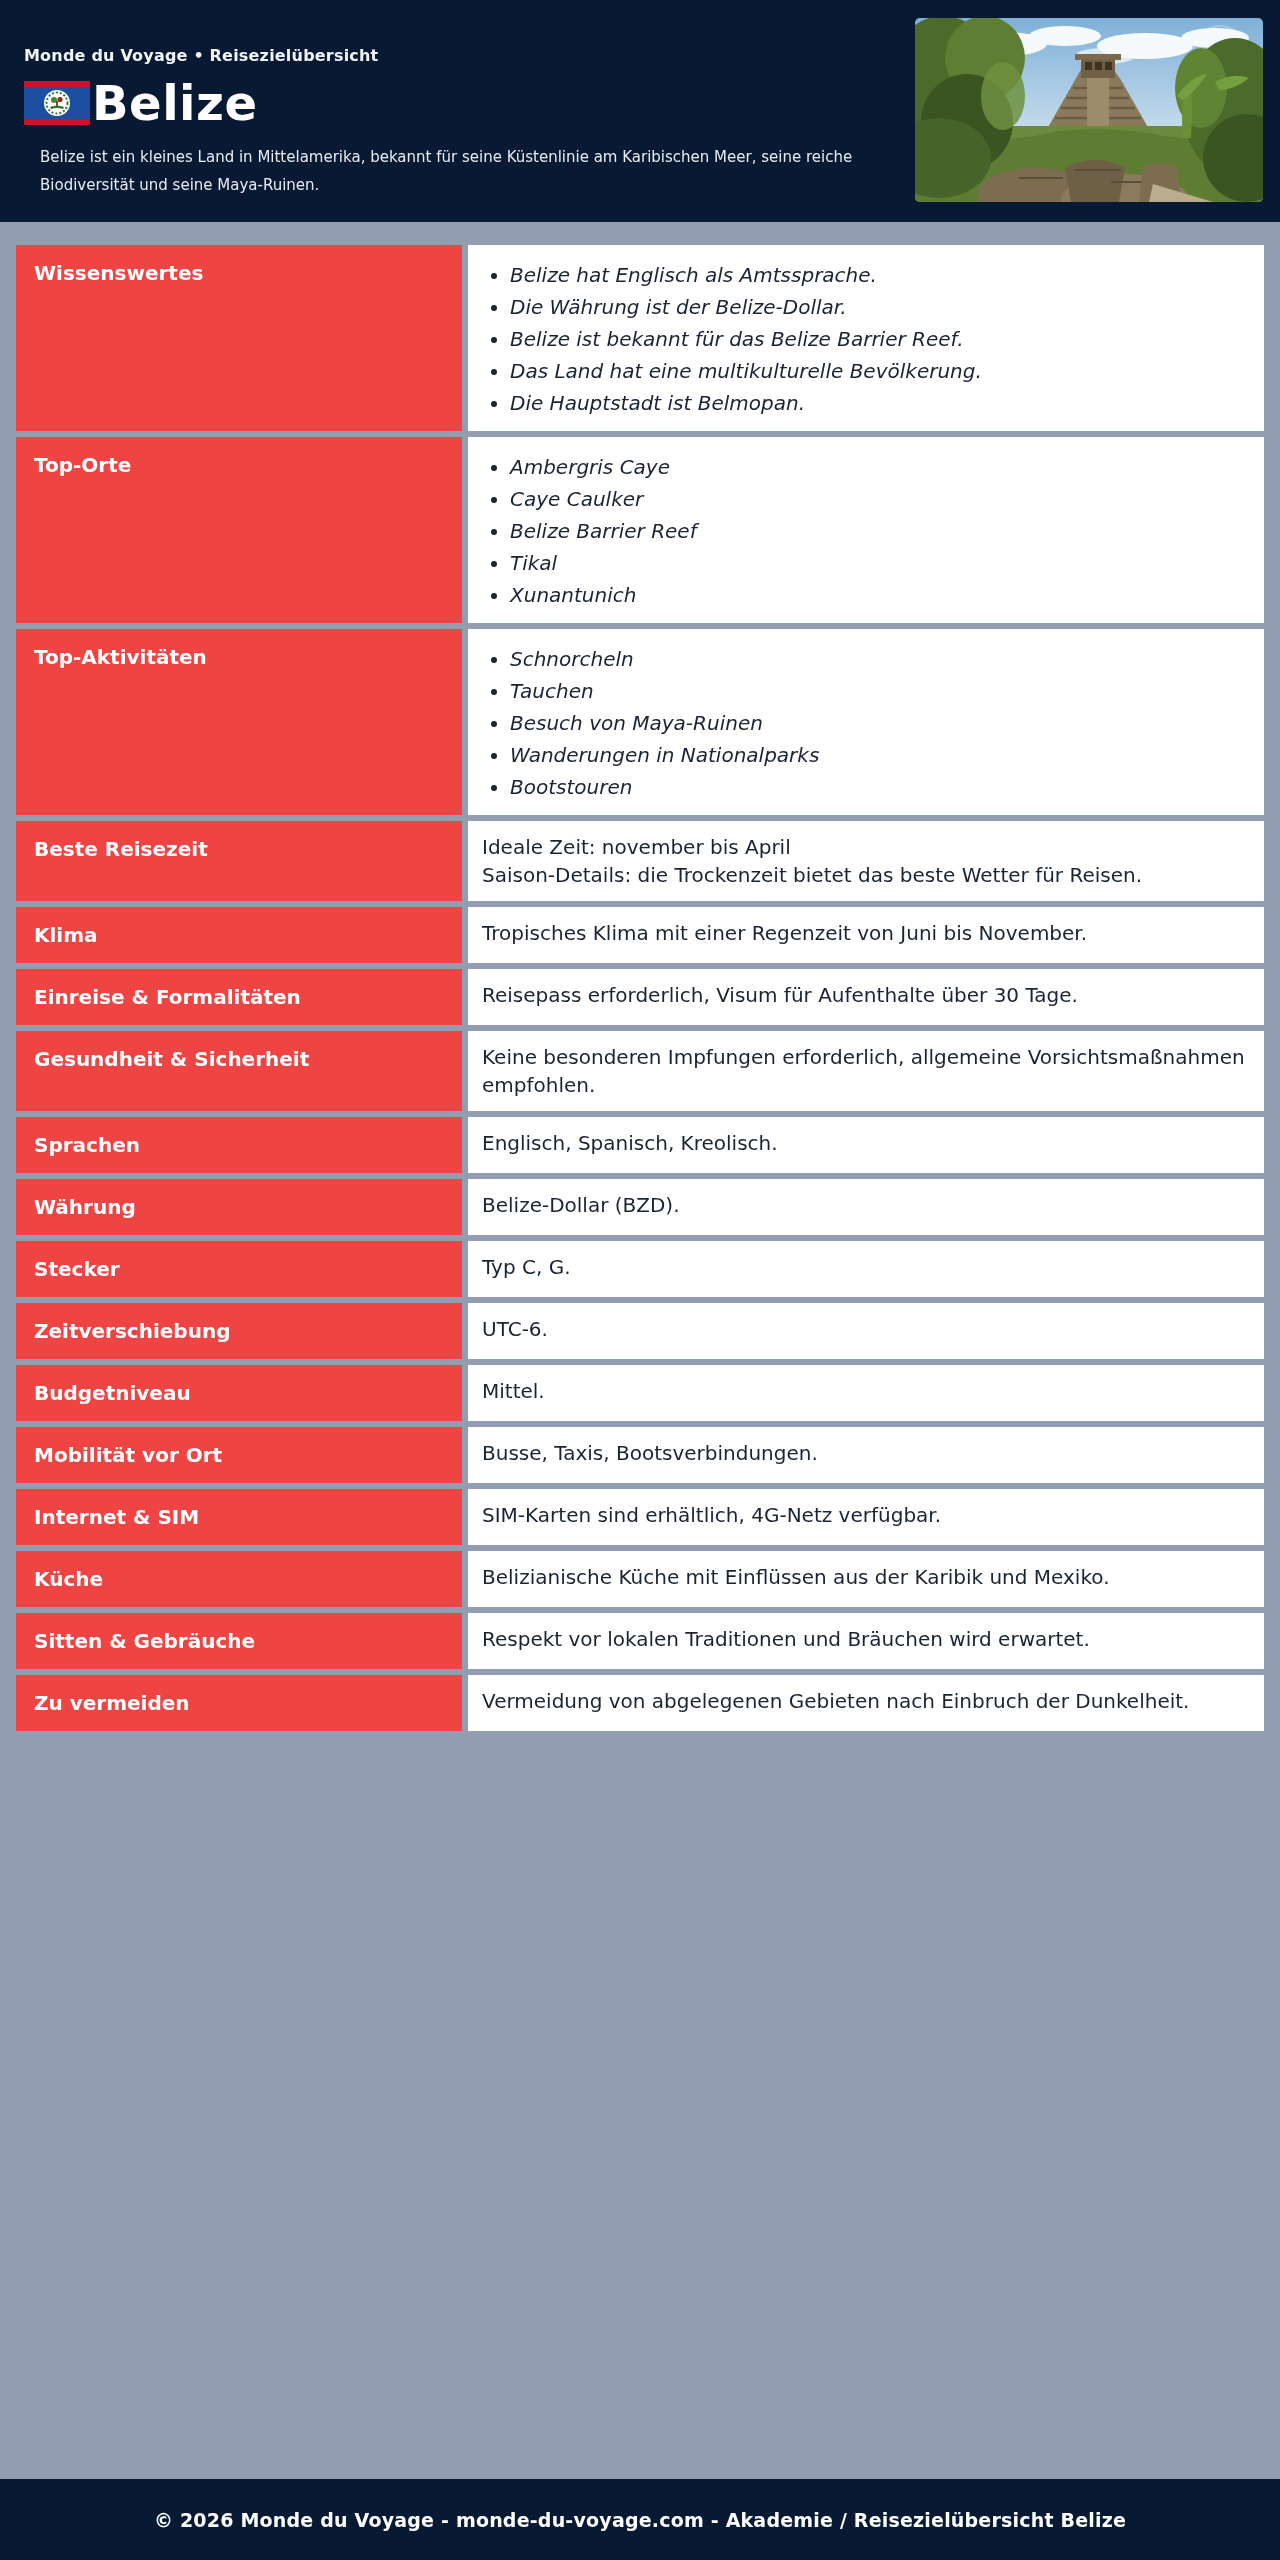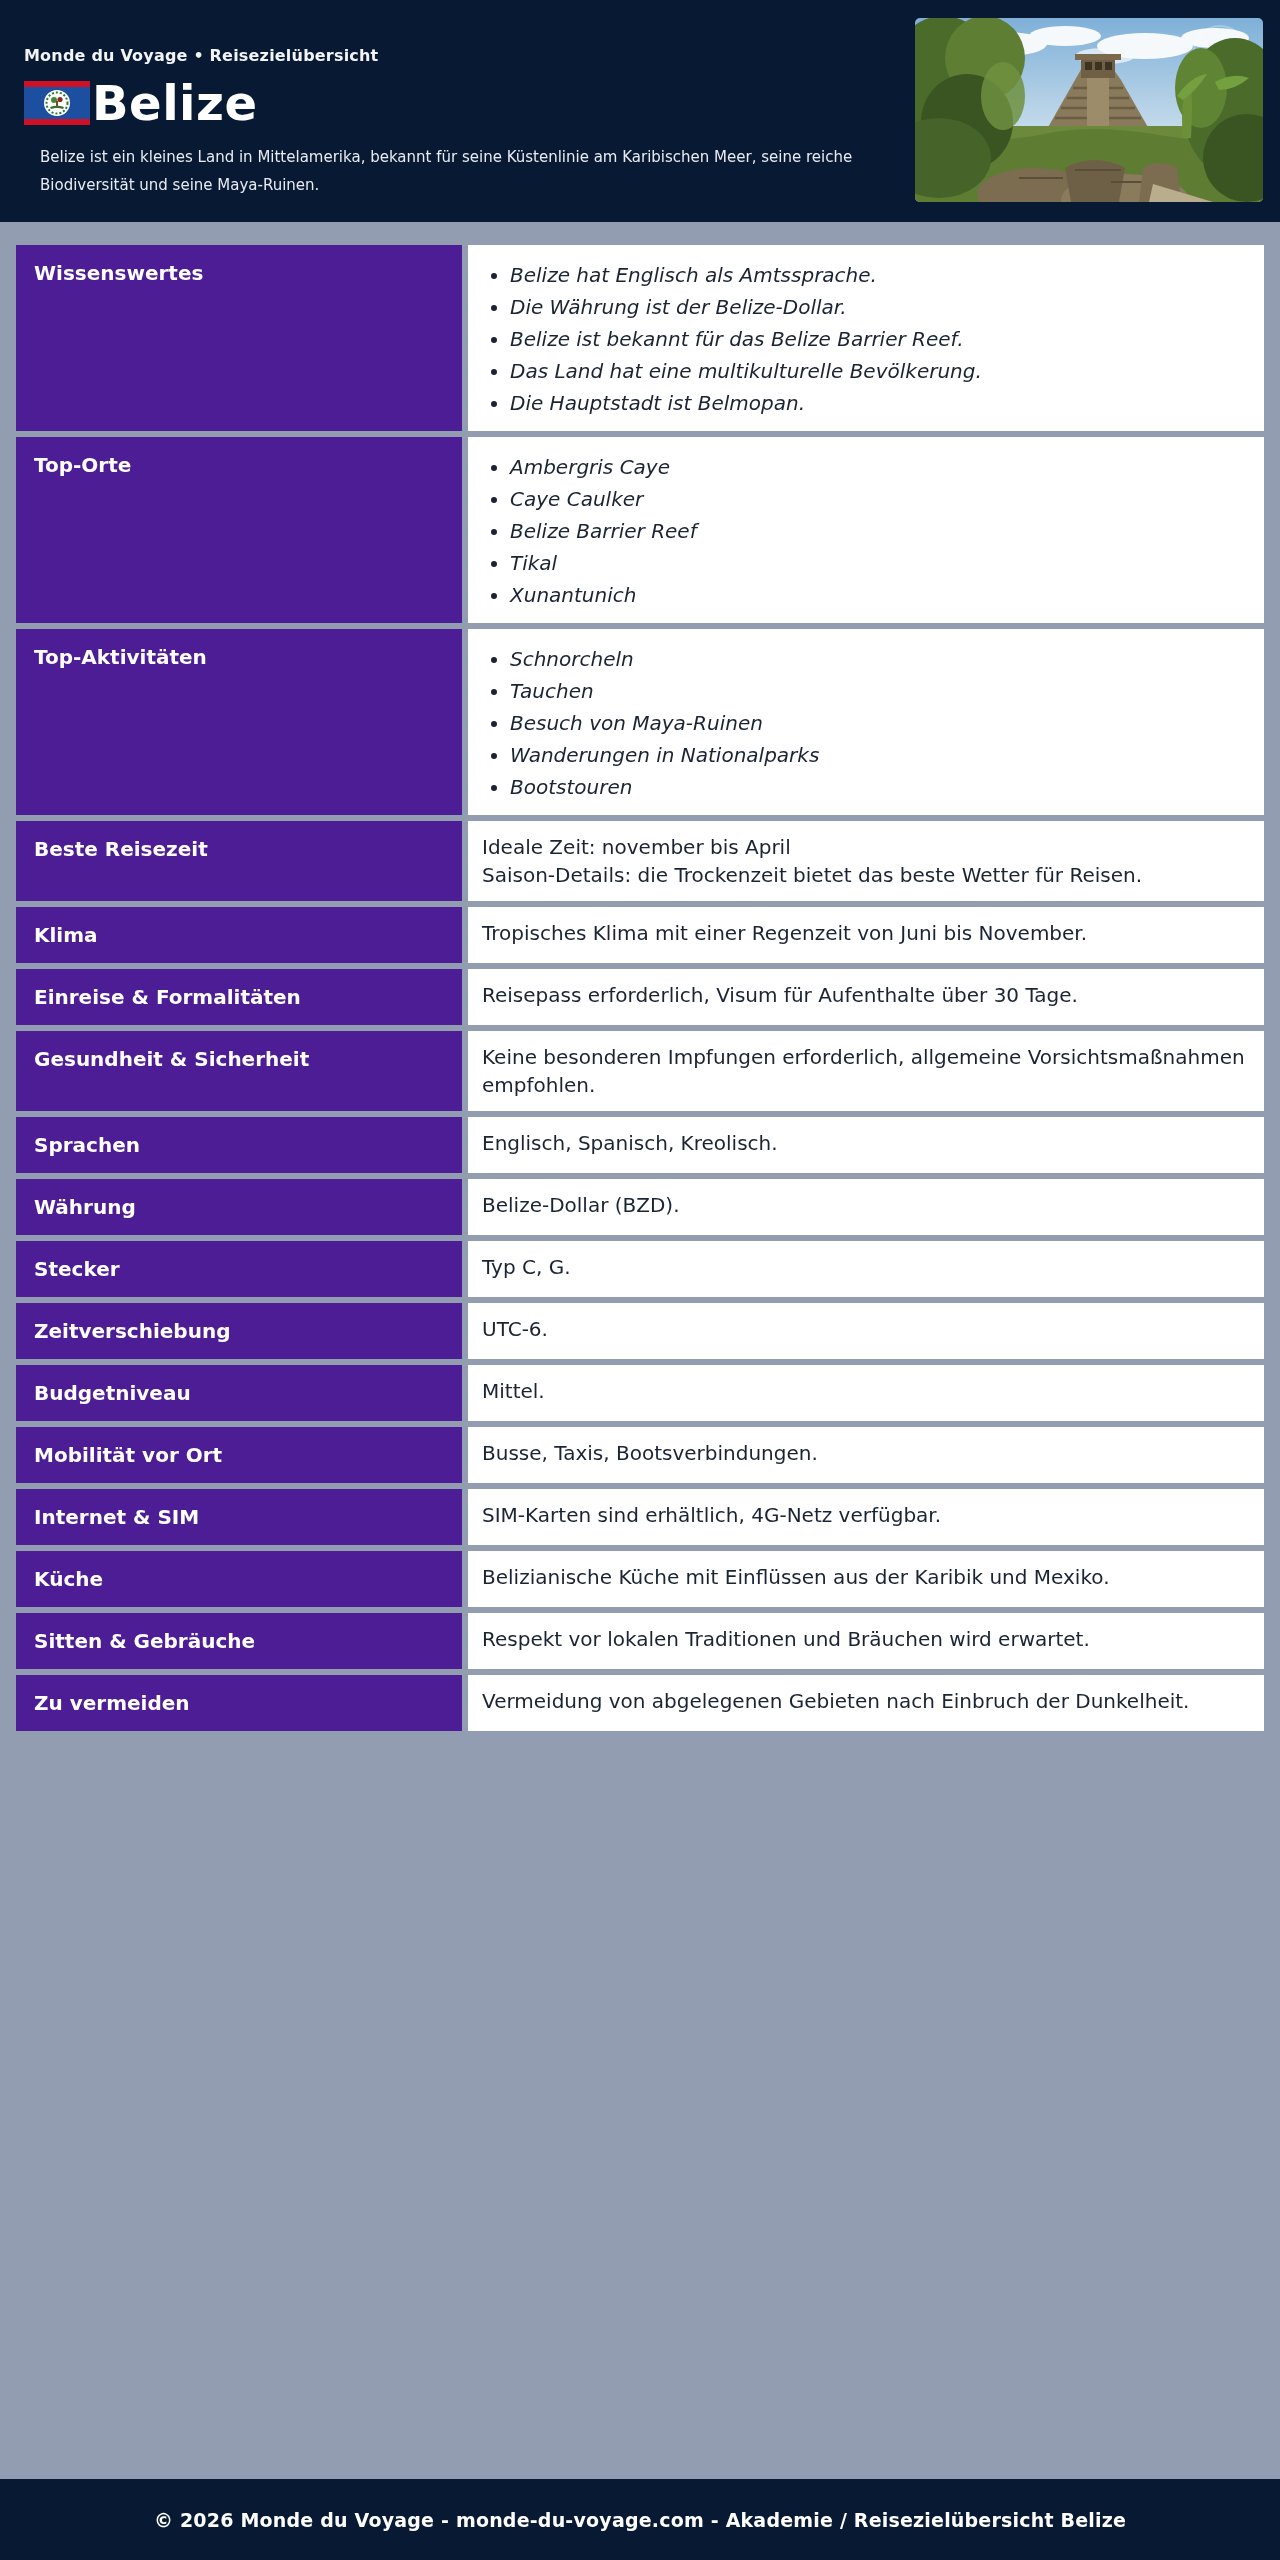--- a/index.html
+++ b/index.html
@@ -50,21 +50,21 @@
   .photo{
     position:absolute;top:18px;right:17px;
     width:348px;height:184px;border-radius:5px;overflow:hidden;display:block;
   }
   
   main{flex:1 1 auto;padding-top:23px;}
   .info-table{margin:0 16px;}
   .info-row{display:flex;gap:6px;margin-bottom:6px;}
   .label-cell{
     flex:0 0 446px;width:446px;box-sizing:border-box;
-    background:#4c1d95;color:#fff;
+    background:#ef4444;color:#fff;
     font-size:20px;font-weight:bold;
     padding:15px 18px;
     line-height:1.3;
   }
   .content-cell{
     flex:1 1 auto;box-sizing:border-box;
     background:#ffffff;color:#1a2433;
     font-size:20px;line-height:1.4;
     padding:12px 14px;
   }

